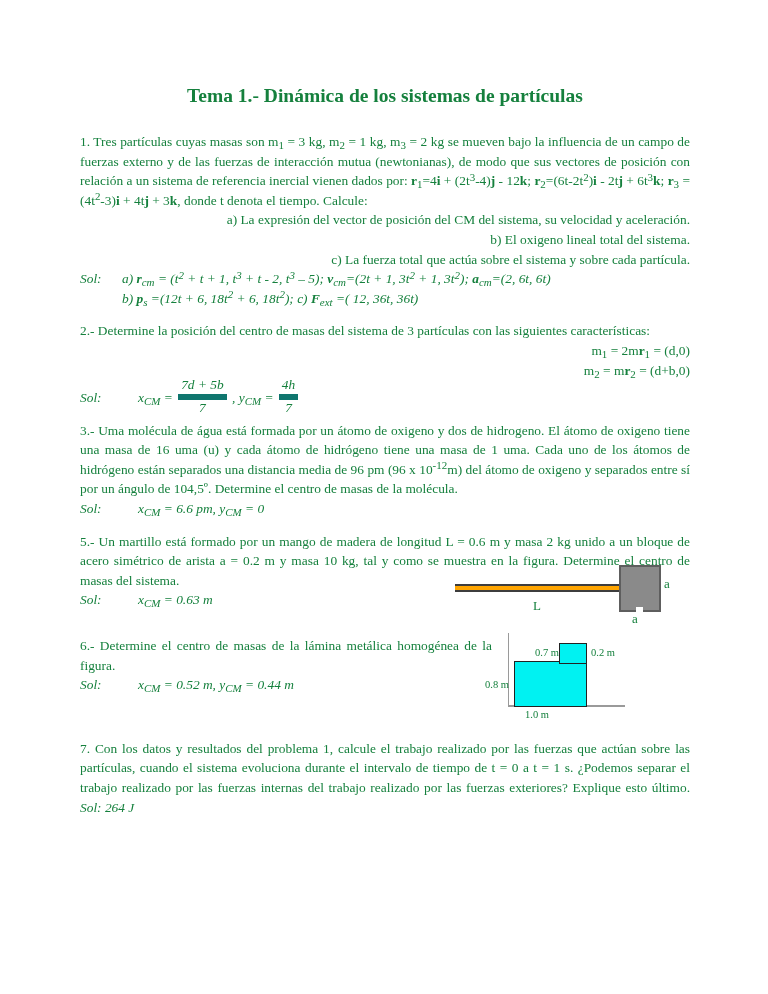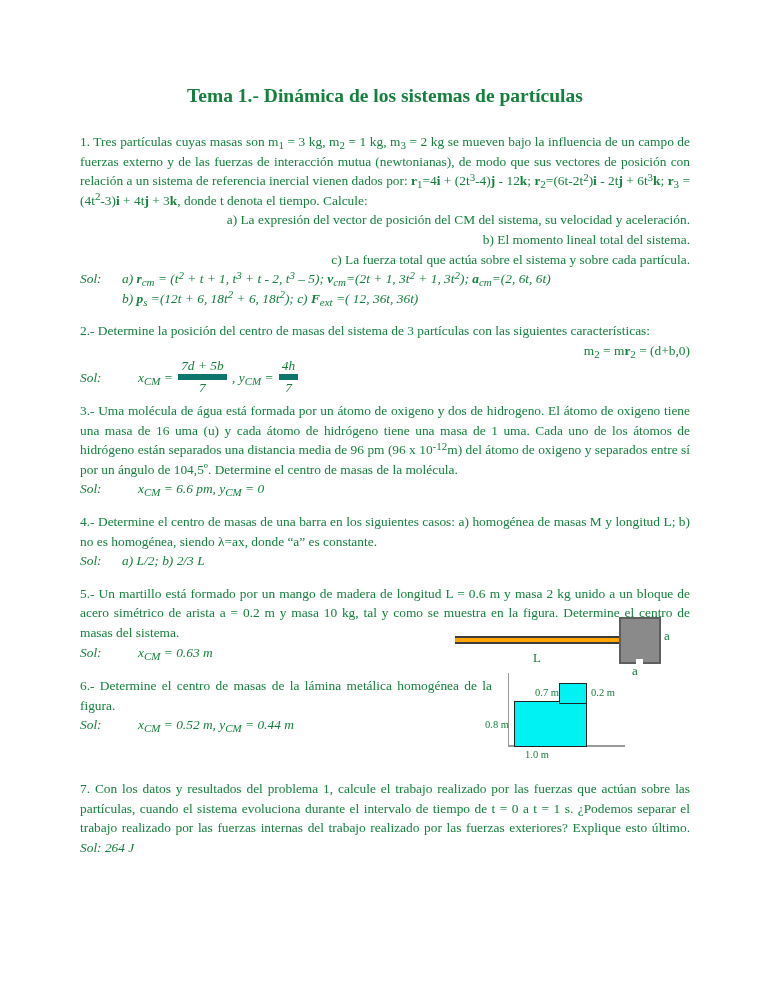--- a/index.html
+++ b/index.html
@@ -20,21 +20,21 @@
     line-height:24px;
     font-weight:bold;
     text-align:center;
     margin:0 0 24px 0;
   }
   section.problem{margin:0;padding:0;position:relative;}
   #p2{margin-top:13px;}
   #p3{margin-top:3px;}
   #p4{margin-top:13px;}
   #p5{margin-top:13px;}
-  #p6{margin-top:14px;}
+  #p6{margin-top:26px;}
   #p7{margin-top:44px;}
   p.just{margin:0;text-align:justify;}
   .line{margin:0;text-align:right;}
   .b{font-weight:bold;}
   .i{font-style:italic;}
   .sb{font-size:0.82em;position:relative;top:0.28em;line-height:0;}
   .sp{font-size:0.82em;position:relative;top:-0.42em;line-height:0;}
   .sol{font-style:italic;}
   .sol-label{display:inline-block;}
   .w42{width:42px;}
@@ -74,53 +74,50 @@
 </head>
 <body>
 
 <div class="page">
 
   <h1 class="title">Tema 1.- Dinámica de los sistemas de partículas</h1>
 
   <section class="problem" id="p1">
     <p class="just">1. Tres partículas cuyas masas son m<span class="sb">1</span> = 3 kg, m<span class="sb">2</span> = 1 kg, m<span class="sb">3</span> = 2 kg se mueven bajo la influencia de un campo de fuerzas externo y de las fuerzas de interacción mutua (newtonianas), de modo que sus vectores de posición con relación a un sistema de referencia inercial vienen dados por:  <span class="b">r</span><span class="sb">1</span>=4<span class="b">i</span> + (2t<span class="sp">3</span>-4)<span class="b">j</span> - 12<span class="b">k</span>; <span class="b">r</span><span class="sb">2</span>=(6t-2t<span class="sp">2</span>)<span class="b">i</span> - 2t<span class="b">j</span> + 6t<span class="sp">3</span><span class="b">k</span>; <span class="b">r</span><span class="sb">3</span> =(4t<span class="sp">2</span>-3)<span class="b">i</span> + 4t<span class="b">j</span> + 3<span class="b">k</span>, donde t denota el tiempo. Calcule:</p>
     <div class="line">a) La expresión del vector de posición del CM del sistema, su velocidad y aceleración.</div>
-    <div class="line">b) El momento lineal total del sistema.</div>
+    <div class="line">b) El oxigeno lineal total del sistema.</div>
     <div class="line">c) La fuerza total que actúa sobre el sistema y sobre cada partícula.</div>
     <div class="sol">
       <span class="sol-label w42">Sol:</span><span>a) <span class="b">r</span><span class="sb">cm</span> = (t<span class="sp">2</span> + t + 1, t<span class="sp">3</span> + t - 2, t<span class="sp">3</span> – 5); <span class="b">v</span><span class="sb">cm</span>=(2t + 1, 3t<span class="sp">2</span> + 1, 3t<span class="sp">2</span>);  <span class="b">a</span><span class="sb">cm</span>=(2, 6t, 6t)</span>
     </div>
     <div class="sol ind42">
       <span>b) <span class="b">p</span><span class="sb">s</span> =(12t + 6, 18t<span class="sp">2</span> + 6, 18t<span class="sp">2</span>); c) <span class="b">F</span><span class="sb">ext</span> =( 12, 36t, 36t)</span>
     </div>
   </section>
 
   <section class="problem" id="p2">
     <p class="just">2.- Determine la posición del centro de masas del sistema de 3 partículas con las siguientes características:</p>
+    <div class="line row">
+      <span class="cell-m">m<span class="sb">1</span> = 2m</span><span><span class="b">r</span><span class="sb">1</span> = (d,0)</span>
+    </div>
     <div class="line row">
       <span class="cell-m">m<span class="sb">2</span> = m</span><span><span class="b">r</span><span class="sb">2</span> = (d+b,0)</span>
     </div>
     <div class="sol">
       <span class="sol-label w58">Sol:</span><span>x<span class="sb">CM</span> = <span class="frac"><span class="num">7d + 5b</span><span class="den">7</span></span> , y<span class="sb">CM</span> = <span class="frac"><span class="num">4h</span><span class="den">7</span></span></span>
     </div>
   </section>
 
   <section class="problem" id="p3">
     <p class="just">3.- Uma molécula de água está formada por un átomo de oxigeno y dos de hidrogeno. El átomo de oxigeno tiene una masa de 16 uma (u) y cada átomo de hidrógeno tiene una masa de 1 uma. Cada uno de los átomos de hidrógeno están separados una distancia media de 96 pm (96 x 10<span class="sp">-12</span>m) del átomo de oxigeno y separados entre sí por un ángulo de 104,5º. Determine el centro de masas de la molécula.</p>
     <div class="sol">
       <span class="sol-label w58">Sol:</span><span>x<span class="sb">CM</span> = 6.6 pm, y<span class="sb">CM</span> = 0</span>
     </div>
   </section>
 
-  <section class="problem" id="p4">
-    <p class="just">4.- Determine el centro de masas de una barra en los siguientes casos: a) homogénea de masas M y longitud L; b) no es homogénea, siendo λ=ax, donde “a” es constante.</p>
-    <div class="sol">
-      <span class="sol-label w42">Sol:</span><span>a) L/2; b) 2/3 L</span>
-    </div>
-  </section>
 
   <section class="problem" id="p5">
     <p class="just">5.- Un martillo está formado por un mango de madera de longitud L = 0.6 m y masa 2 kg unido a un bloque de acero simétrico de arista a = 0.2 m y masa 10 kg, tal y como se muestra en la figura. Determine el centro de masas del sistema.</p>
     <div class="sol">
       <span class="sol-label w58">Sol:</span><span>x<span class="sb">CM</span> = 0.63 m</span>
     </div>
     <div class="fig-hammer">
       <div class="hammer-handle" style="background: rgb(255, 165, 0);"></div>
       <div class="hammer-head" style="background: rgb(138, 138, 138);">
         <div class="hammer-notch"></div>

